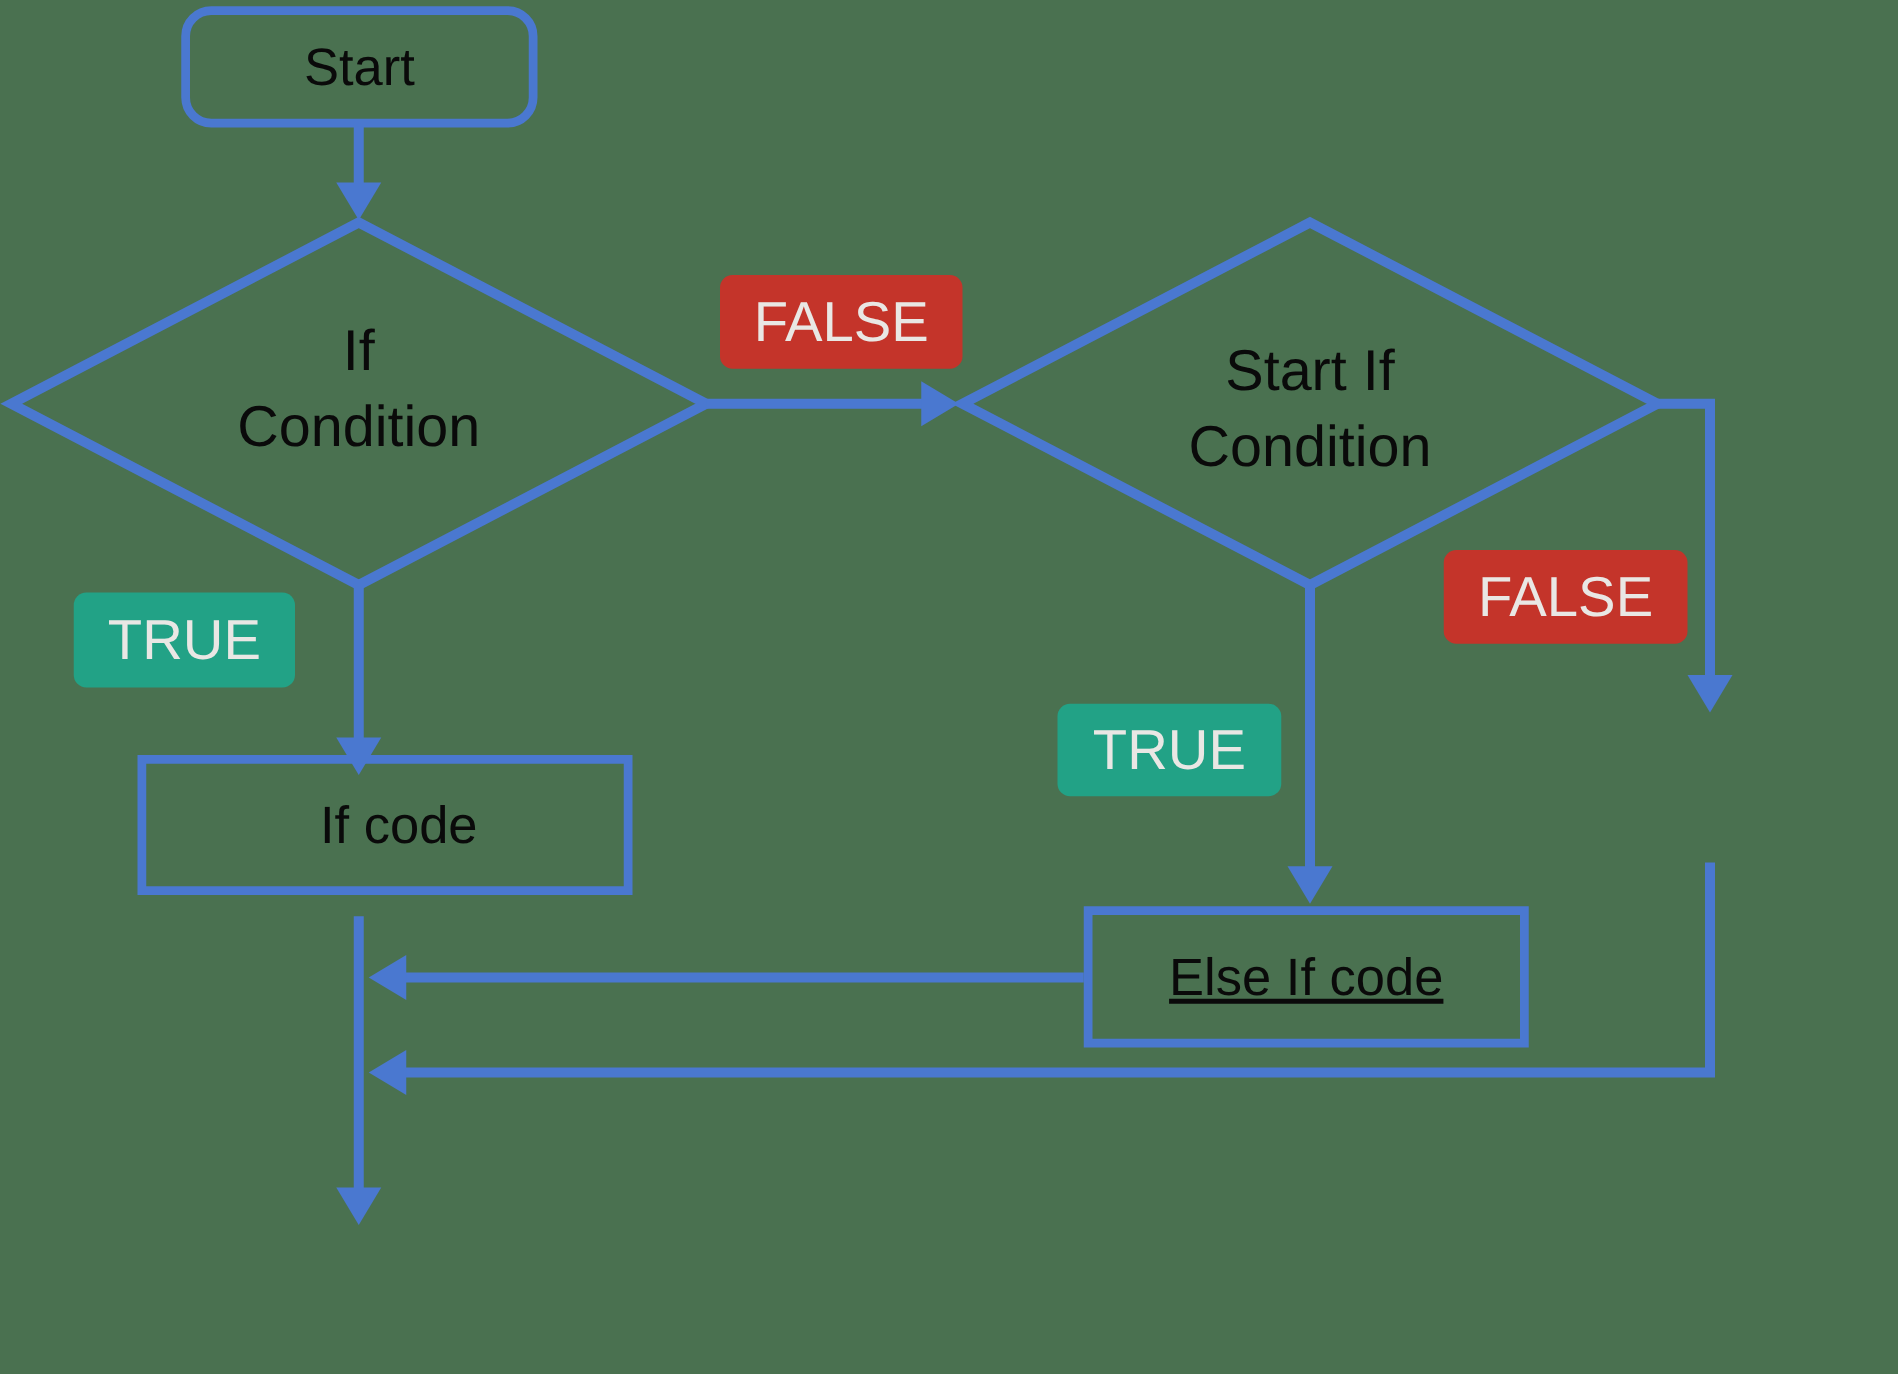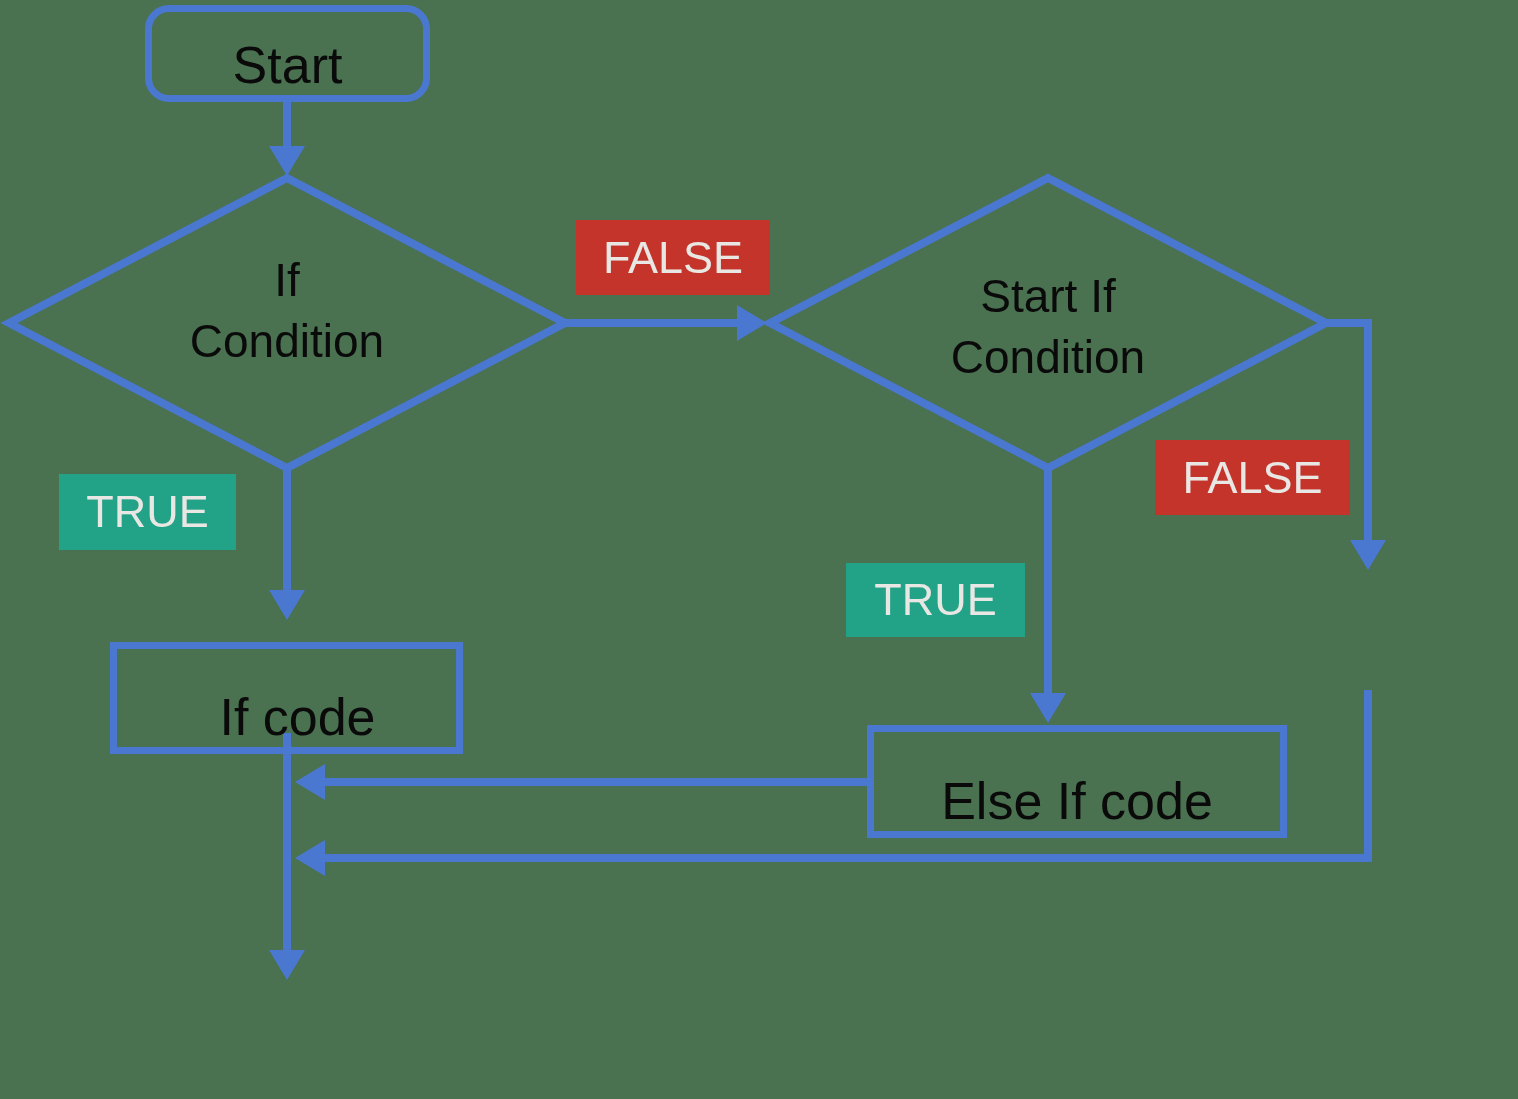--- a/index.html
+++ b/index.html
@@ -17,33 +17,33 @@
     width:1518px;height:1099px;overflow:hidden;
   }
   .stage{position:relative;width:1518px;height:1099px;background:var(--background);}
   svg.wires{position:absolute;left:0;top:0;width:1518px;height:1099px;}
   .connector{stroke:var(--line);stroke-width:8;fill:none;stroke-linejoin:miter;}
   .shape{stroke:var(--line);stroke-width:8;fill:none;stroke-linejoin:miter;}
   .arrowhead{fill:var(--line);stroke:none;}
   .node{
     position:absolute;box-sizing:border-box;
     border:7px solid var(--line);
-    display:flex;align-items:flex-end;justify-content:center;
-    color:var(--node-text);font-size:52px;text-align:center;
+    display:flex;align-items:center;justify-content:center;
+    color:var(--node-text);font-size:42px;text-align:center;
   }
   .terminal{border-radius:24px;}
   .dlabel{
     position:absolute;display:flex;flex-direction:column;
     align-items:center;justify-content:center;
     color:var(--node-text);font-size:46px;line-height:1.32;text-align:center;
   }
   .badge{
     position:absolute;box-sizing:border-box;
     display:flex;align-items:center;justify-content:center;
-    color:var(--badge-text);font-size:45px;
+    color:var(--badge-text);font-size:45px;border-radius:10px;
   }
   .badge.true{background:var(--badge-true);}
   .badge.false{background:var(--badge-false);}
 </style>
 </head>
 <body>
 
 <div class="stage">
 
   <svg class="wires" viewBox="0 0 1518 1099" aria-hidden="true">
@@ -84,25 +84,25 @@
   <div class="dlabel" style="left:137px;top:246px;width:300px;height:130px;">
     <span>If</span>
     <span>Condition</span>
   </div>
 
   <div class="dlabel" style="left:898px;top:262px;width:300px;height:130px;">
     <span>Start If</span>
     <span>Condition</span>
   </div>
 
-  <div class="node" style="left:110px;top:642px;width:353px;height:112px;padding-left:22px;">
+  <div class="node" style="left:110px;top:604px;width:396px;height:112px;padding-left:22px;">
     <span>If code</span>
   </div>
 
-  <div class="node" style="left:867px;top:725px;width:420px;height:113px;">
+  <div class="node" style="left:867px;top:725px;width:356px;height:113px;text-decoration:underline;">
     <span>Else If code</span>
   </div>
 
 
 
   <div class="badge false" style="left:576px;top:220px;width:194px;height:75px;">
     <span>FALSE</span>
   </div>
 
   <div class="badge true" style="left:59px;top:474px;width:177px;height:76px;">

